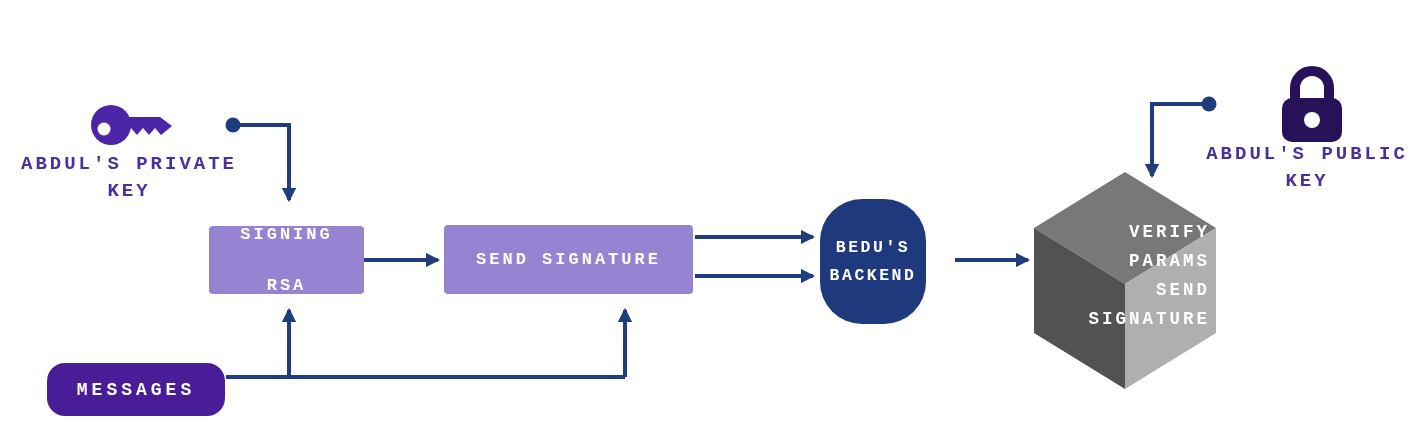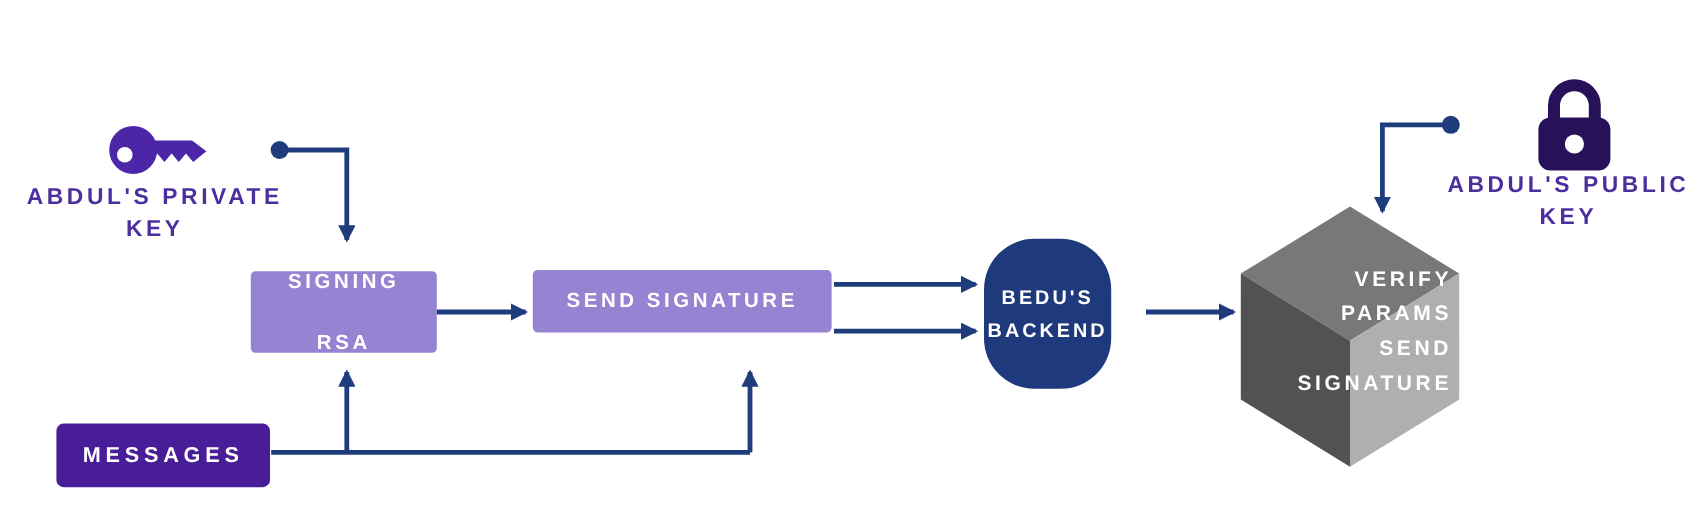--- a/index.html
+++ b/index.html
@@ -1,44 +1,44 @@
 <!DOCTYPE html>
 <html style="--lavender-box: #9683D2; --navy: #1E3A7C; --violet-box: #4A1D98; --key-purple: #4D26A8; --lock-purple: #27125A; --label-purple: #4B2F9F; --arrow-blue: #1F3D7C; --cube-top: #787878; --cube-left: #525252; --cube-right: #AFAFAF; --box-text: #FFFFFF;"><head>
 <meta charset="utf-8">
 <style>
   html,body{margin:0;padding:0;background:#fff;}
   .canvas{
     position:relative;width:1416px;height:432px;background:#ffffff;overflow:hidden;
-    font-family:Liberation Sans, sans-serif;
+    font-family:Liberation Mono, monospace;
   }
   .abs{position:absolute;}
   svg{display:block;overflow:visible;}
 
   
   .connections{position:absolute;left:0;top:0;width:1416px;height:432px;}
   .connections path{fill:none;stroke:var(--arrow-blue,#1F3D7C);stroke-width:4;stroke-linejoin:miter;}
   .connections circle{fill:var(--arrow-blue,#1F3D7C);}
   #arrowhead path{fill:var(--arrow-blue,#1F3D7C);stroke:none;}
 
   
   .node{
     display:flex;flex-direction:column;align-items:center;justify-content:center;
     color:var(--box-text,#ffffff);font-weight:800;text-align:center;
   }
   .node span{display:block;}
   .lavender{background:var(--lavender-box,#9683D2);border-radius:4px;gap:25px;}
   .box-signing{left:209px;top:226px;width:155px;height:68px;font-size:17px;letter-spacing:3px;line-height:26px;}
-  .box-send{left:444px;top:225px;width:249px;height:52px;font-size:17px;letter-spacing:3px;line-height:26px;}
+  .box-send{left:444px;top:225px;width:249px;height:69px;font-size:17px;letter-spacing:3px;line-height:26px;}
   .box-backend{
     left:820px;top:199px;width:106px;height:125px;background:var(--navy,#1E3A7C);
     border-radius:42px;font-size:16.5px;letter-spacing:2.5px;line-height:28px;
   }
   .box-messages{
-    left:47px;top:353px;width:178px;height:53px;background:var(--violet-box,#4A1D98);
-    border-radius:6px;font-size:18px;letter-spacing:4px;
+    left:47px;top:363px;width:178px;height:53px;background:var(--violet-box,#4A1D98);
+    border-radius:18px;font-size:18px;letter-spacing:4px;
   }
 
   
   .caption{
     color:var(--label-purple,#4B2F9F);font-weight:800;text-align:center;
     font-size:19px;letter-spacing:3px;line-height:27px;
   }
   .caption span{display:block;}
   .caption-private{left:0px;top:151px;width:258px;}
   .caption-public{left:1198px;top:141px;width:218px;}

